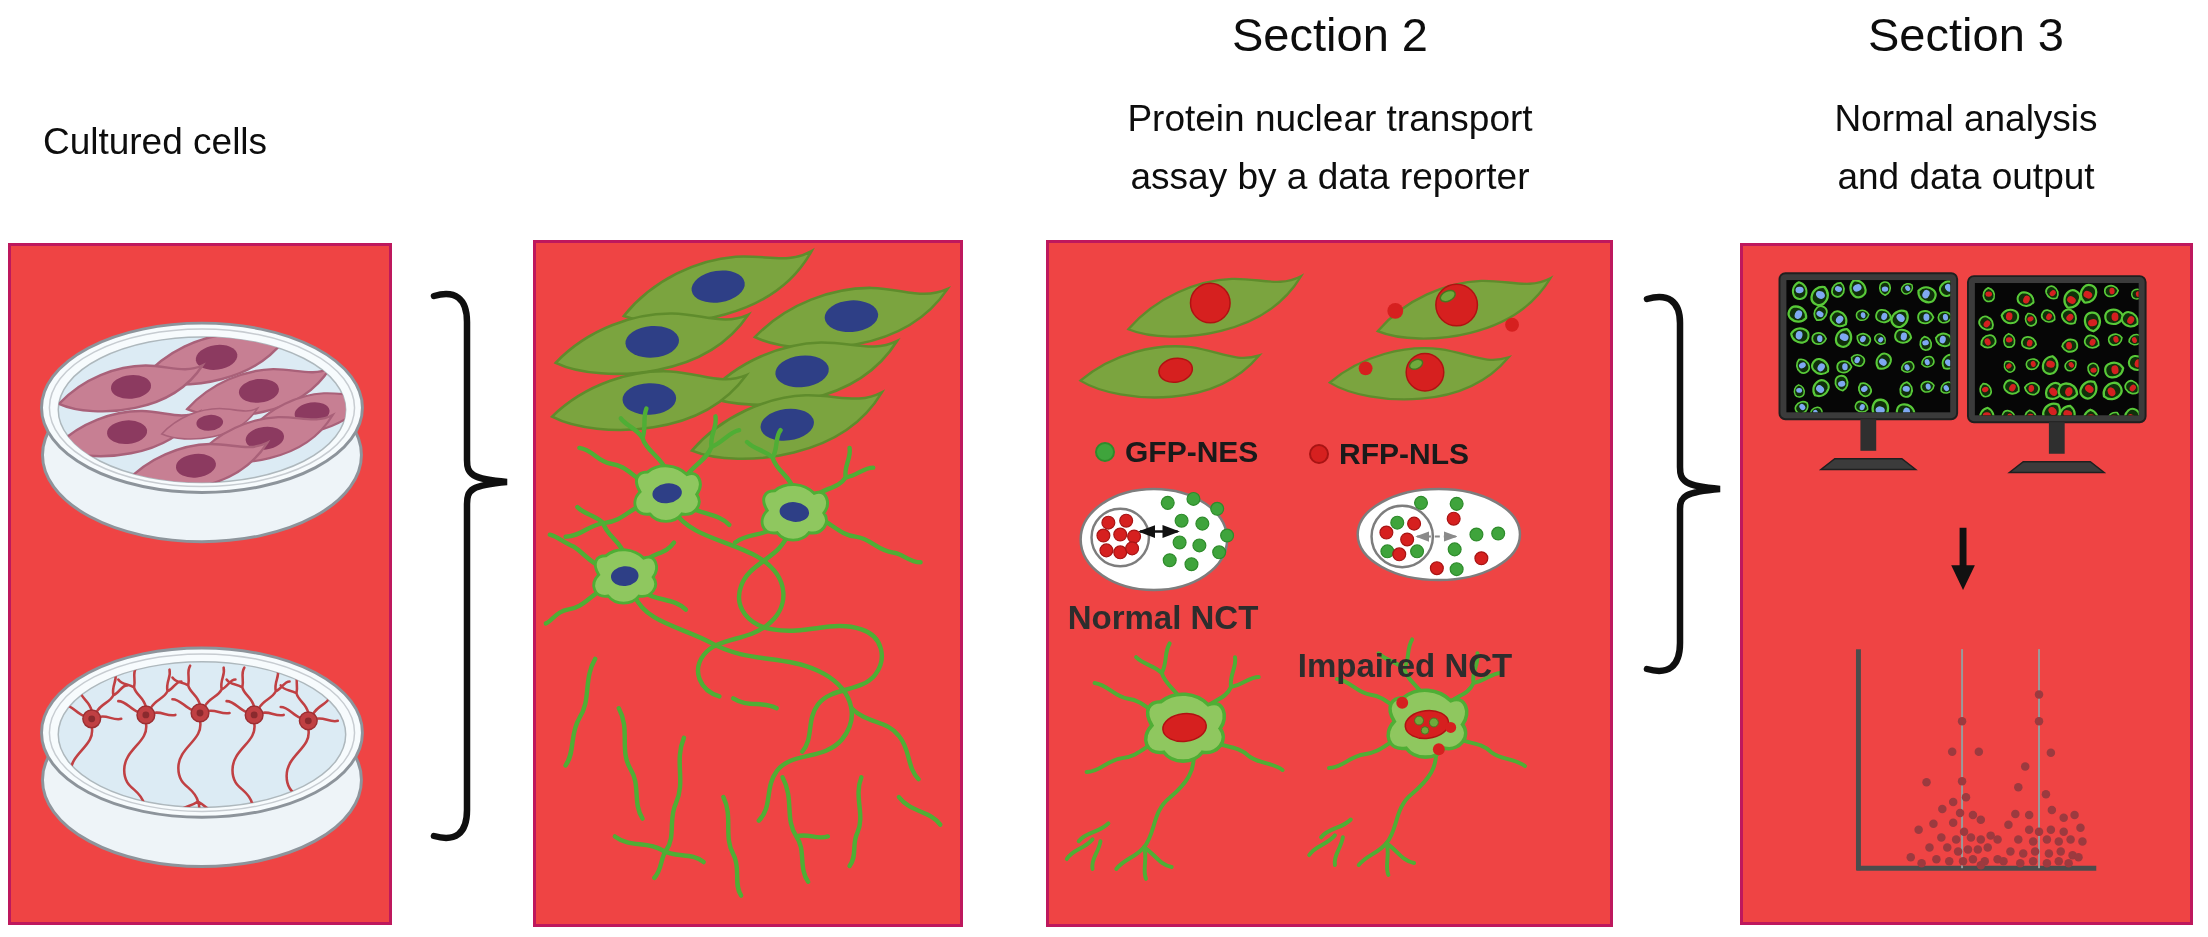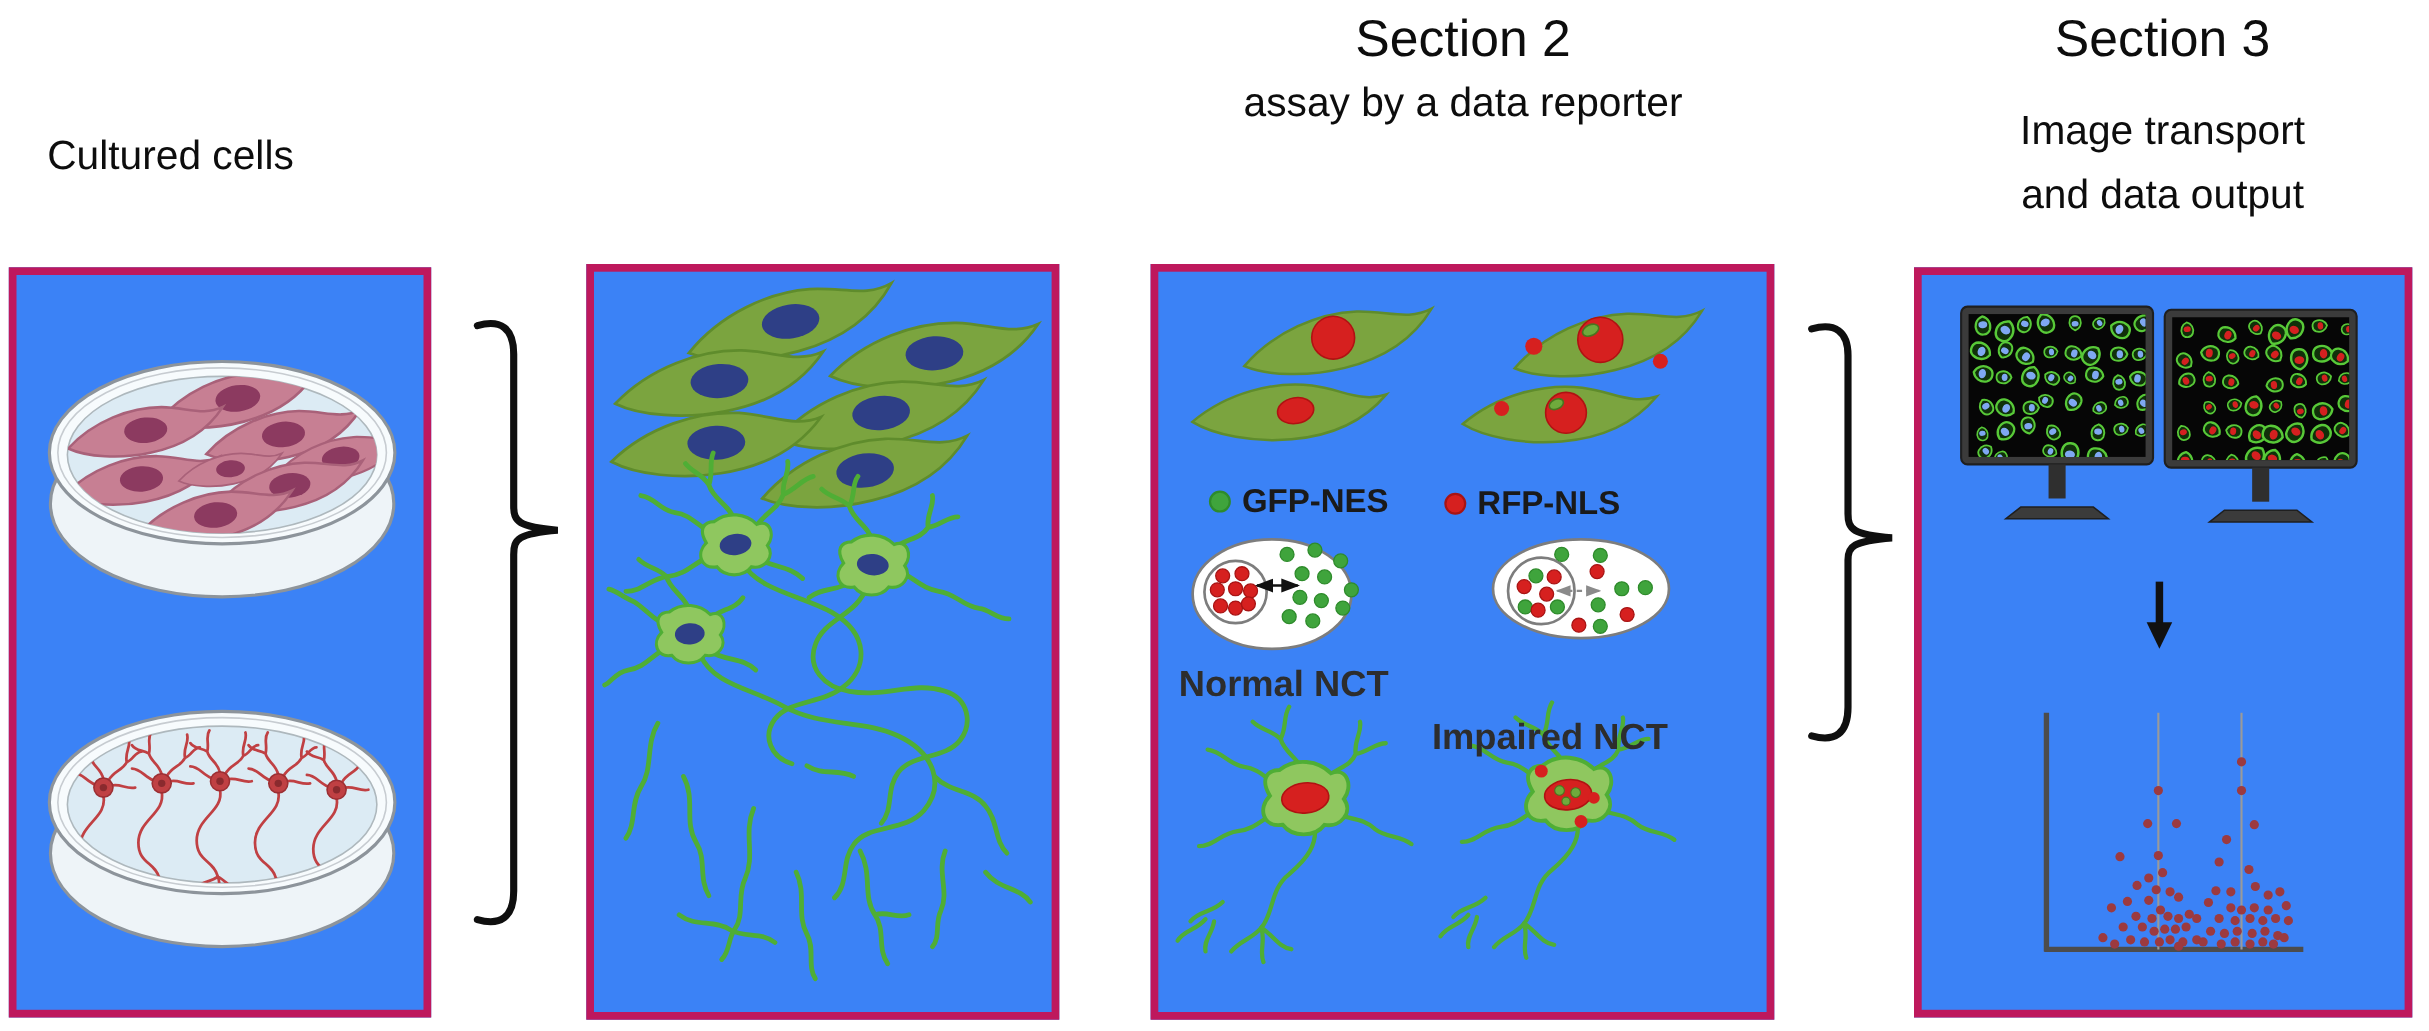--- a/index.html
+++ b/index.html
@@ -1,18 +1,18 @@
 <!DOCTYPE html>
 <html><head>
 <meta charset="utf-8">
 <style>
   html,body{margin:0;padding:0;background:#fff;}
   .canvas{position:relative;width:2208px;height:937px;background:#fff;overflow:hidden;
           font-family:"Liberation Sans",sans-serif;color:#111;}
-  .panel{position:absolute;border:7px solid #be185d;background:#3b82f6;box-sizing:border-box;}
+  .panel{position:absolute;border:3px solid #be185d;background:#ef4444;box-sizing:border-box;}
   #panel1{left:8px;top:243px;width:384px;height:682px;}
   #panel2{left:533px;top:240px;width:430px;height:687px;}
   #panel3{left:1046px;top:240px;width:567px;height:687px;}
   #panel4{left:1740px;top:243px;width:453px;height:682px;}
   svg.fill{width:100%;height:100%;display:block;}
   .sec-head{position:absolute;top:6px;transform:translateX(-50%);text-align:center;white-space:nowrap;}
   #sh1{left:748px;} #sh2{left:1330px;} #sh3{left:1966px;}
   .sec-title{font-size:47px;line-height:58px;color:#0d0d0d;}
   .sec-sub{font-size:37px;line-height:58px;color:#0d0d0d;}
   .sec-sub.first{margin-top:26px;}
@@ -33,25 +33,26 @@
 </style>
 </head>
 <body>
 
 <div class="canvas">
 
   <div class="cap">Cultured cells</div>
 
   <div class="sec-head" id="sh2">
     <div class="sec-title">Section 2</div>
+    <div class="sec-sub first">Protein nuclear transport</div>
     <div class="sec-sub">assay by a data reporter</div>
   </div>
   <div class="sec-head" id="sh3">
     <div class="sec-title">Section 3</div>
-    <div class="sec-sub first">Image transport</div>
+    <div class="sec-sub first">Normal analysis</div>
     <div class="sec-sub">and data output</div>
   </div>
 
   <div class="panel" id="panel1">
     <svg class="fill" viewBox="0 0 384 682">
       <defs>
         <path id="sp1" d="M-62,8 C-40,-12 -10,-20 14,-18 C34,-16 46,-8 62,-14 C48,4 28,14 2,17 C-22,20 -48,16 -62,8 Z"></path>
         <g id="pcell">
           <use href="#sp1" fill="#c77f93" stroke="#a96179" stroke-width="2"></use>
           <ellipse cx="0" cy="-1" rx="17" ry="10" fill="#8c3a60"></ellipse>

